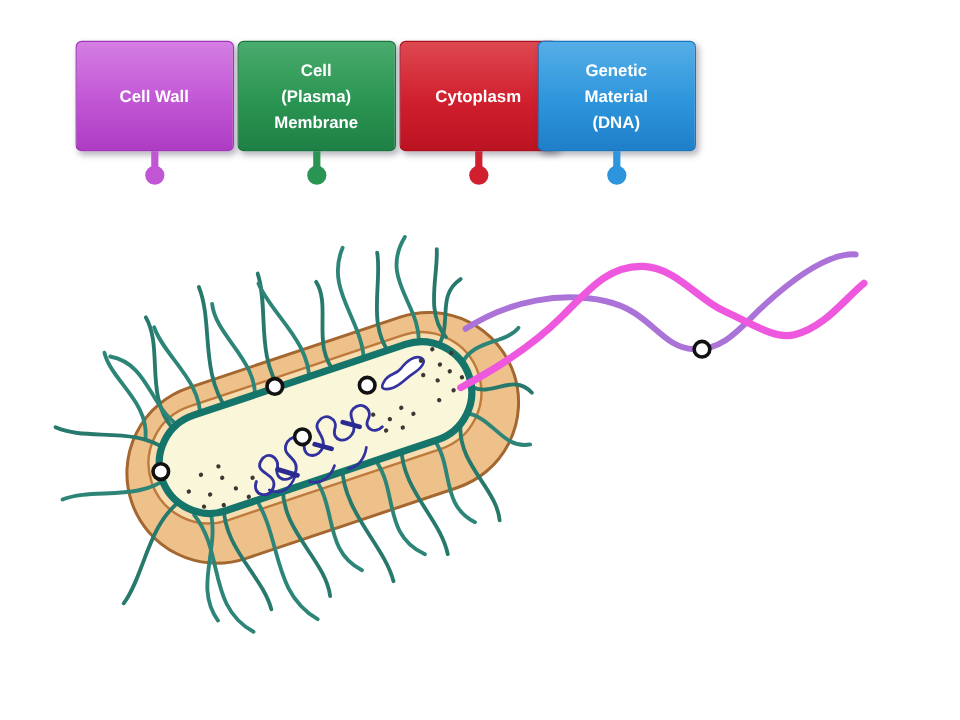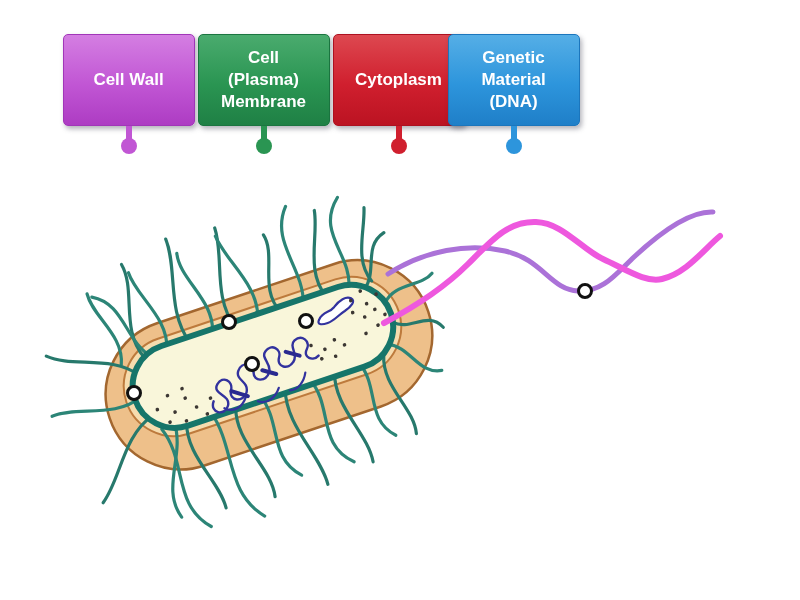--- a/index.html
+++ b/index.html
@@ -19,21 +19,21 @@
   .label-unit:nth-child(3){left:336px;}
   .label-unit:nth-child(4){left:451px;justify-content:center;}
   .label-unit:nth-child(5){left:636px;}
   .card{
     width:132px;height:92px;box-sizing:border-box;
     border-radius:5px;
     border:1px solid var(--c-border,#888);
     background:linear-gradient(180deg,var(--c-light,#ccc) 0%,var(--c-base,#aaa) 55%,var(--c-dark,#999) 100%);
     box-shadow:2px 3px 5px rgba(40,40,60,0.35);
     display:flex;align-items:center;justify-content:center;
-    color:#fff;font-weight:700;font-size:17px;line-height:22px;
+    color:#fff;font-weight:700;font-size:14px;line-height:22px;
     text-align:center;white-space:pre-line;
     cursor:grab;user-select:none;
   }
   .stem{width:6px;height:13px;background:var(--c-base,#aaa);}
   .conn-dot{width:16px;height:16px;border-radius:50%;background:var(--c-base,#aaa);margin-top:-1px;}
   svg{position:absolute;left:0;top:0;}
 </style>
 </head>
 <body>
 

